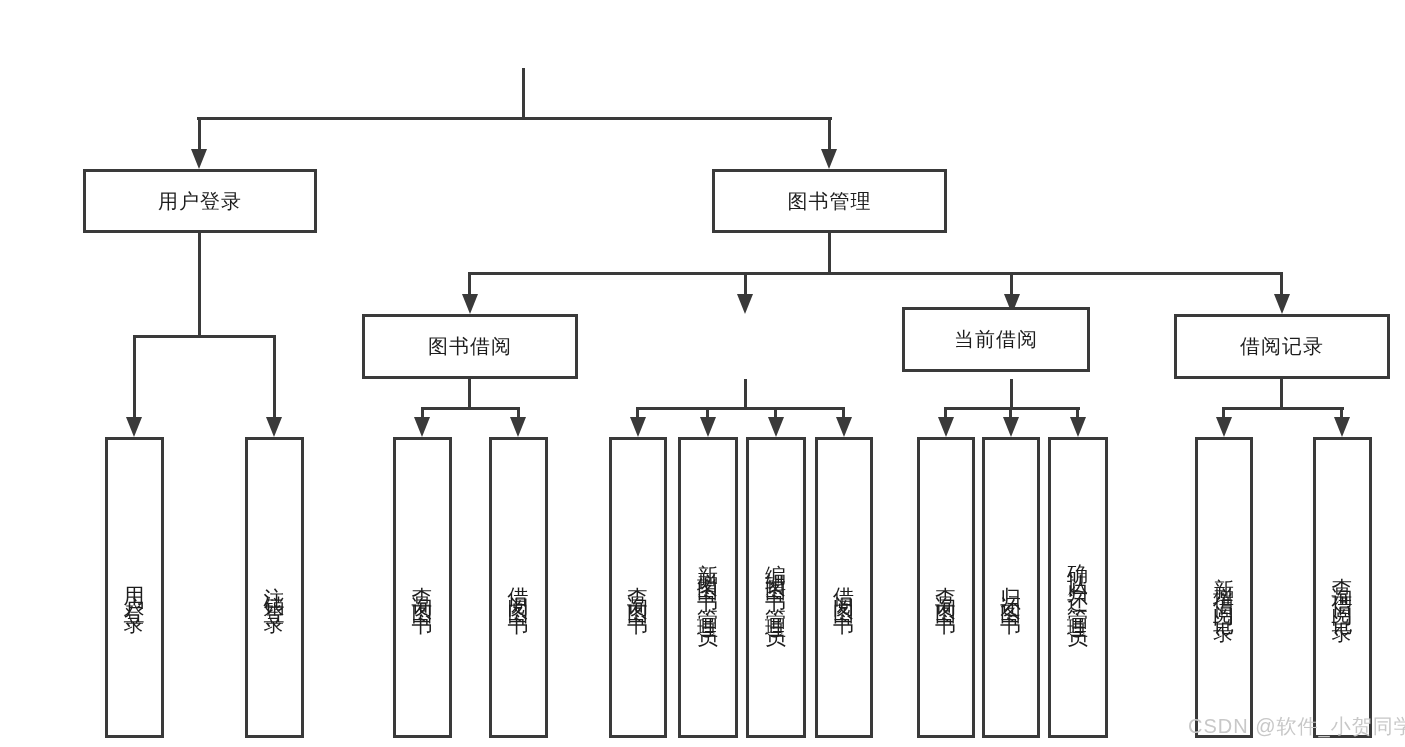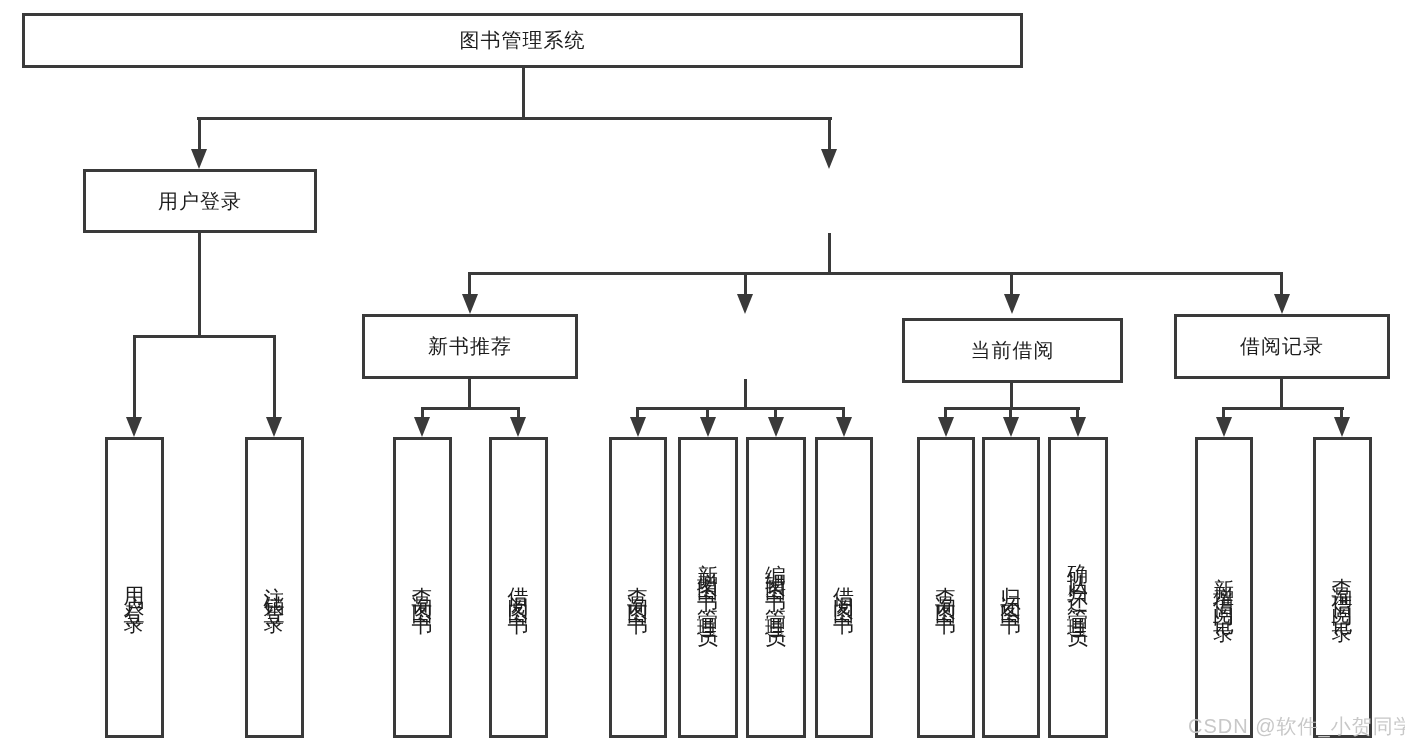--- a/index.html
+++ b/index.html
@@ -62,32 +62,32 @@
     color: var(--wm);
     white-space: nowrap;
     z-index: 3;
   }
 </style>
 </head>
 <body>
 
 <div class="stage">
 
-  <div class="box h" style="left:22px; top:13px; width:1001px; height:55px;">
-    <span>图书管理系统</span>
-  </div>
 
   <div class="box h" style="left:83px; top:169px; width:234px; height:64px;">
     <span>用户登录</span>
   </div>
+  <div class="box h" style="left:712px; top:169px; width:235px; height:64px;">
+    <span>图书管理</span>
+  </div>
 
   <div class="box h" style="left:362px; top:314px; width:216px; height:65px;">
-    <span>新书推荐</span>
+    <span>图书借阅</span>
   </div>
-  <div class="box h" style="left:902px; top:318px; width:221px; height:65px;">
+  <div class="box h" style="left:902px; top:307px; width:188px; height:65px;">
     <span>当前借阅</span>
   </div>
   <div class="box h" style="left:1174px; top:314px; width:216px; height:65px;">
     <span>借阅记录</span>
   </div>
 
   <div class="box v" style="left:105px; top:437px; width:59px; height:301px;">
     <span>用户登录</span>
   </div>
   <div class="box v" style="left:245px; top:437px; width:59px; height:301px;">

